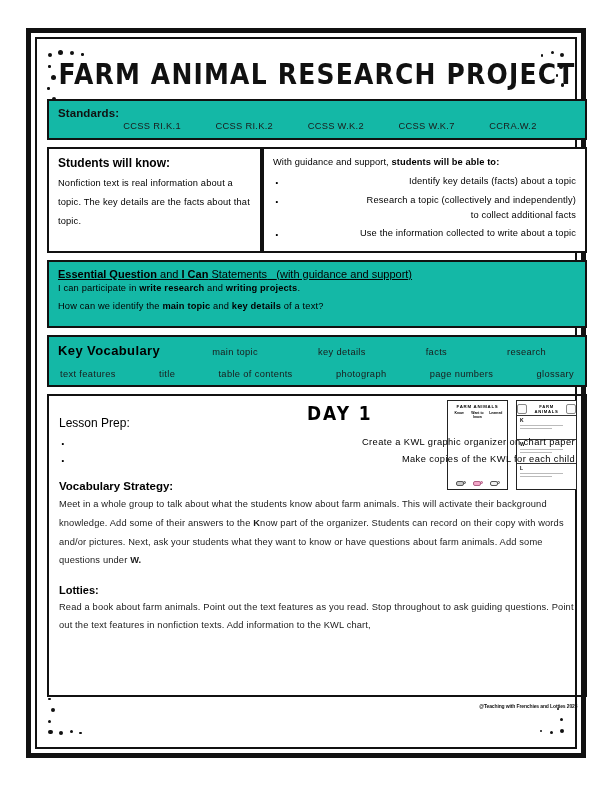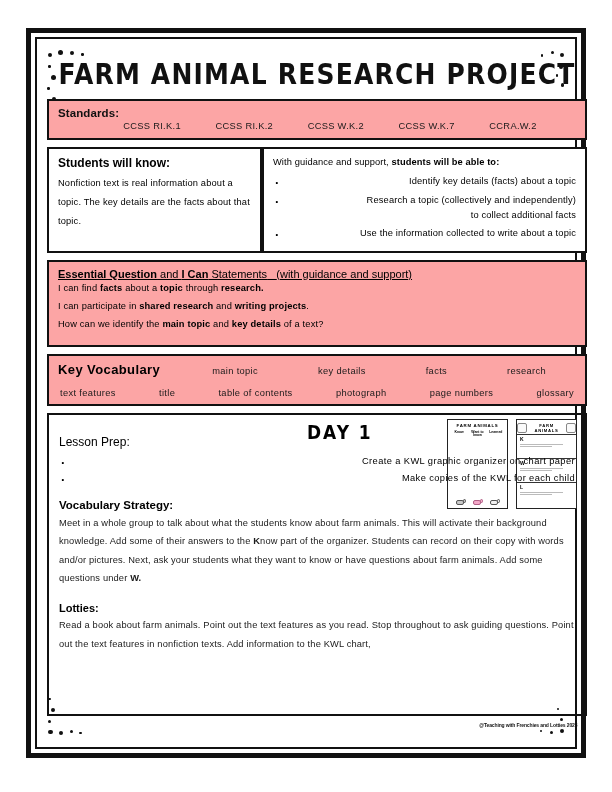--- a/index.html
+++ b/index.html
@@ -62,21 +62,21 @@
     color: #111111;
     margin-top: 11px;
     margin-bottom: 12px;
     transform: scaleY(1.14);
     transform-origin: center top;
   }
 
   
   .box {
     border: 2px solid #111111;
-    background: #fca5a5;
+    background: #14b8a6;
     padding: 6px 9px;
     margin-bottom: 7px;
   }
 
   .hdr {
     font-weight: 700;
     font-size: 11.5px;
     color: #111111;
     letter-spacing: .1px;
   }
@@ -355,22 +355,21 @@
           <ul class="bullets">
             <li><span>Identify key details (facts) about a topic</span></li>
             <li><span>Research a topic (collectively and independently)</span><span class="cont">to collect additional facts</span></li>
             <li><span>Use the information collected to write about a topic</span></li>
           </ul>
         </div>
       </div>
 
       <div class="box">
         <div class="eq-title"><b>Essential Question</b><span class="light"> and </span><b>I Can</b><span class="light"> Statements</span>&nbsp;&nbsp;&nbsp;<span class="light">(with guidance and support)</span></div>
-        <div class="eq-line" id="eq-0"><span>I can find </span><b>facts</b><span> about a </span><b>topic</b><span> through </span><b>research.</b></div>
-        <div class="eq-line" id="eq-1"><span>I can participate in </span><b>shared research</b><span> and </span><b>writing projects</b><span>.</span></div>
+        <div class="eq-line" id="eq-1"><span>I can participate in </span><b>write research</b><span> and </span><b>writing projects</b><span>.</span></div>
         <div class="eq-line" id="eq-2"><span>How can we identify the </span><b>main topic</b><span> and </span><b>key details</b><span> of a text?</span></div>
       </div>
 
       <div class="box">
         <div class="kv-row1">
           <div class="kv-title">Key Vocabulary</div>
           <div class="terms">
             <span>main topic</span>
             <span>key details</span>
             <span>facts</span>

